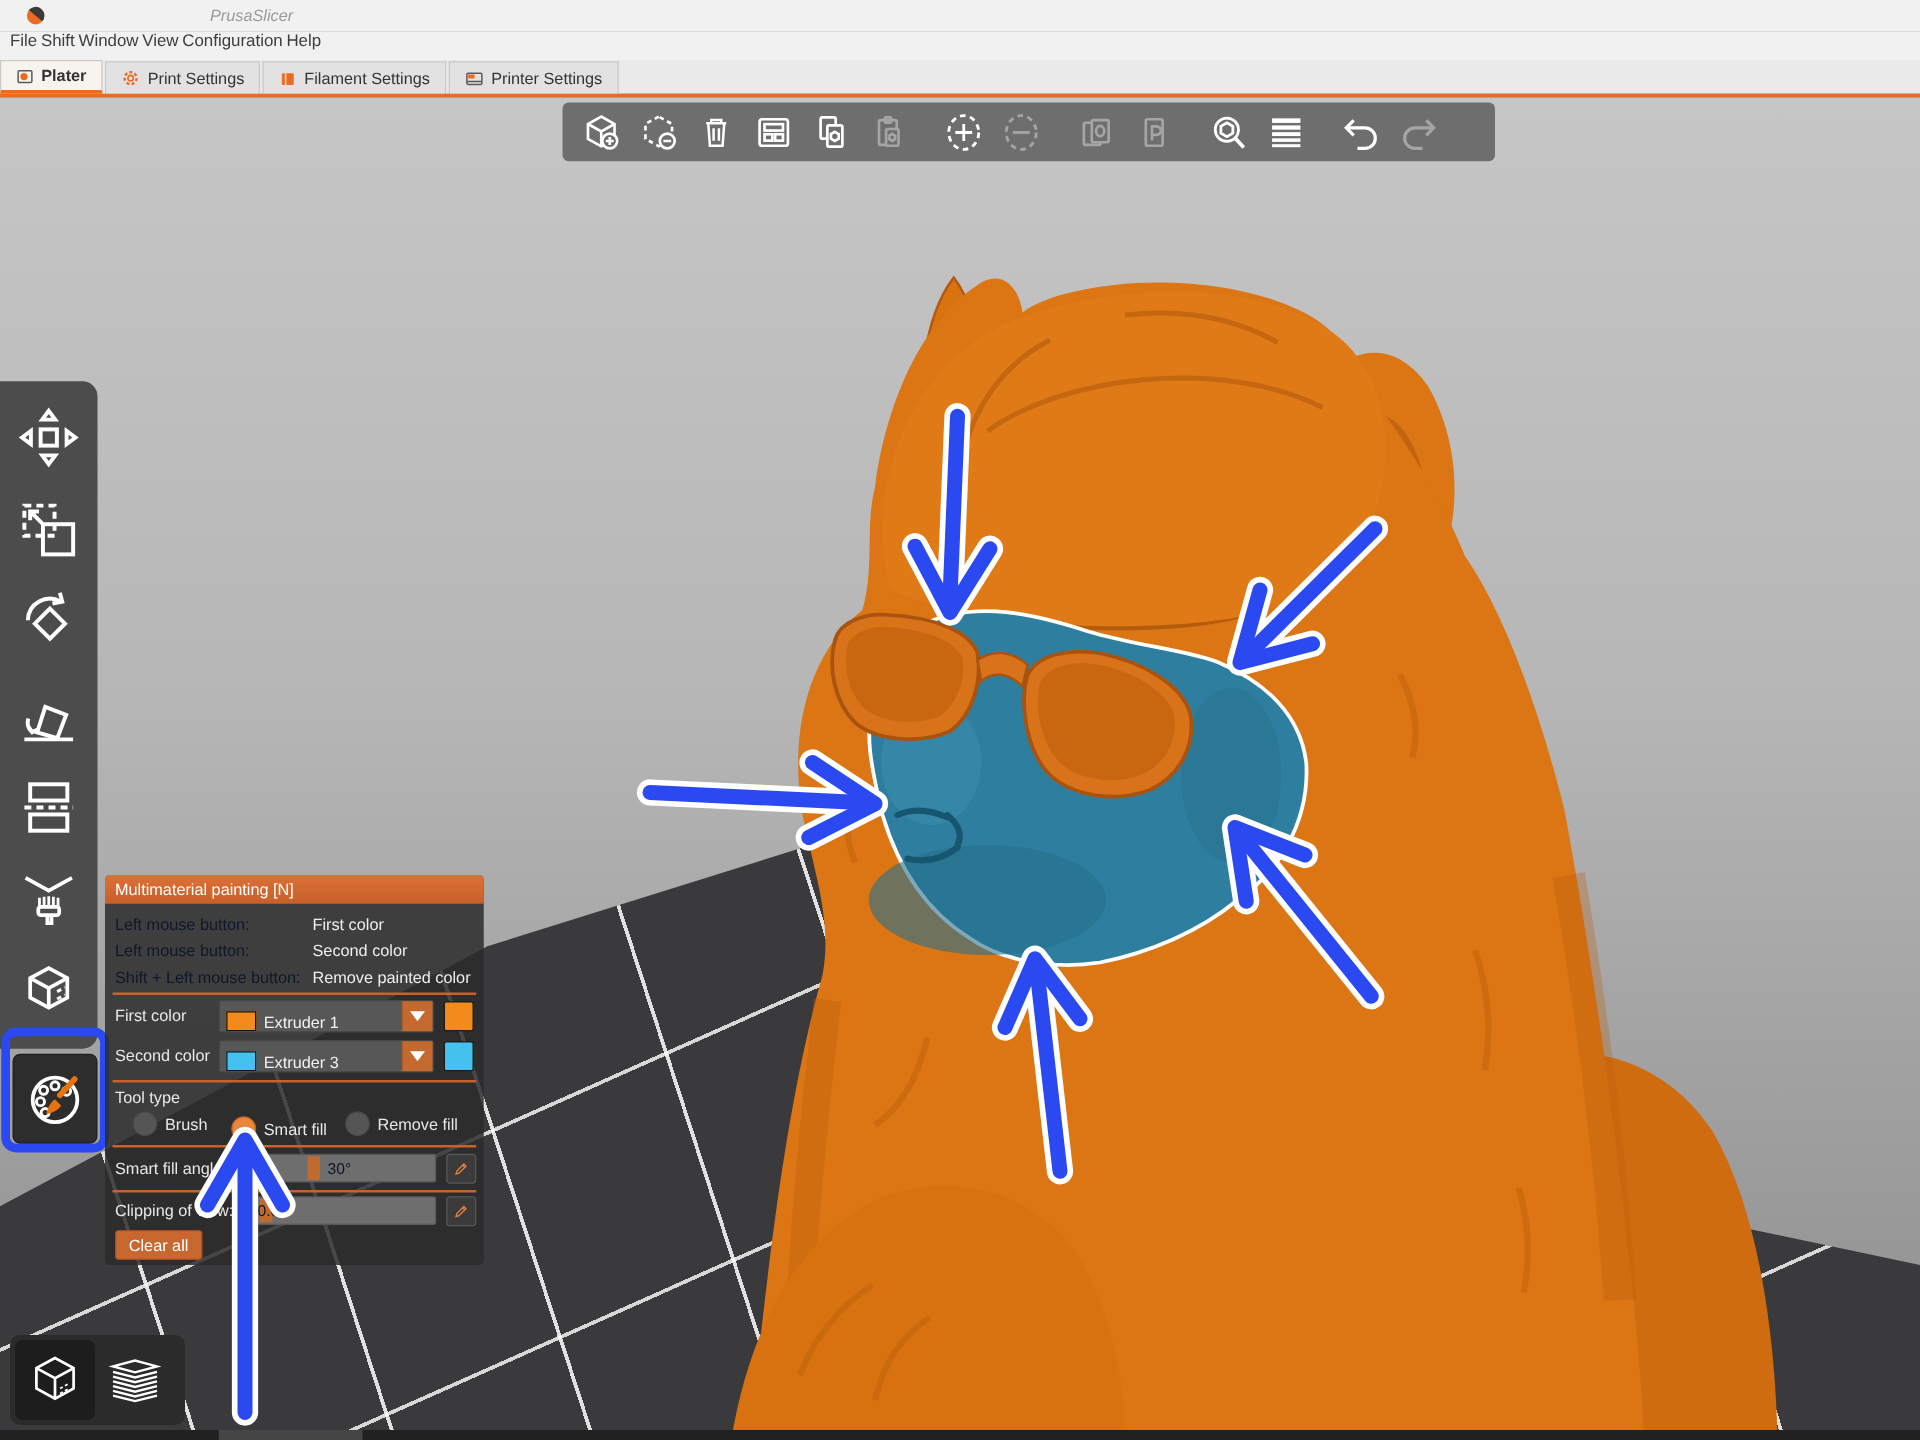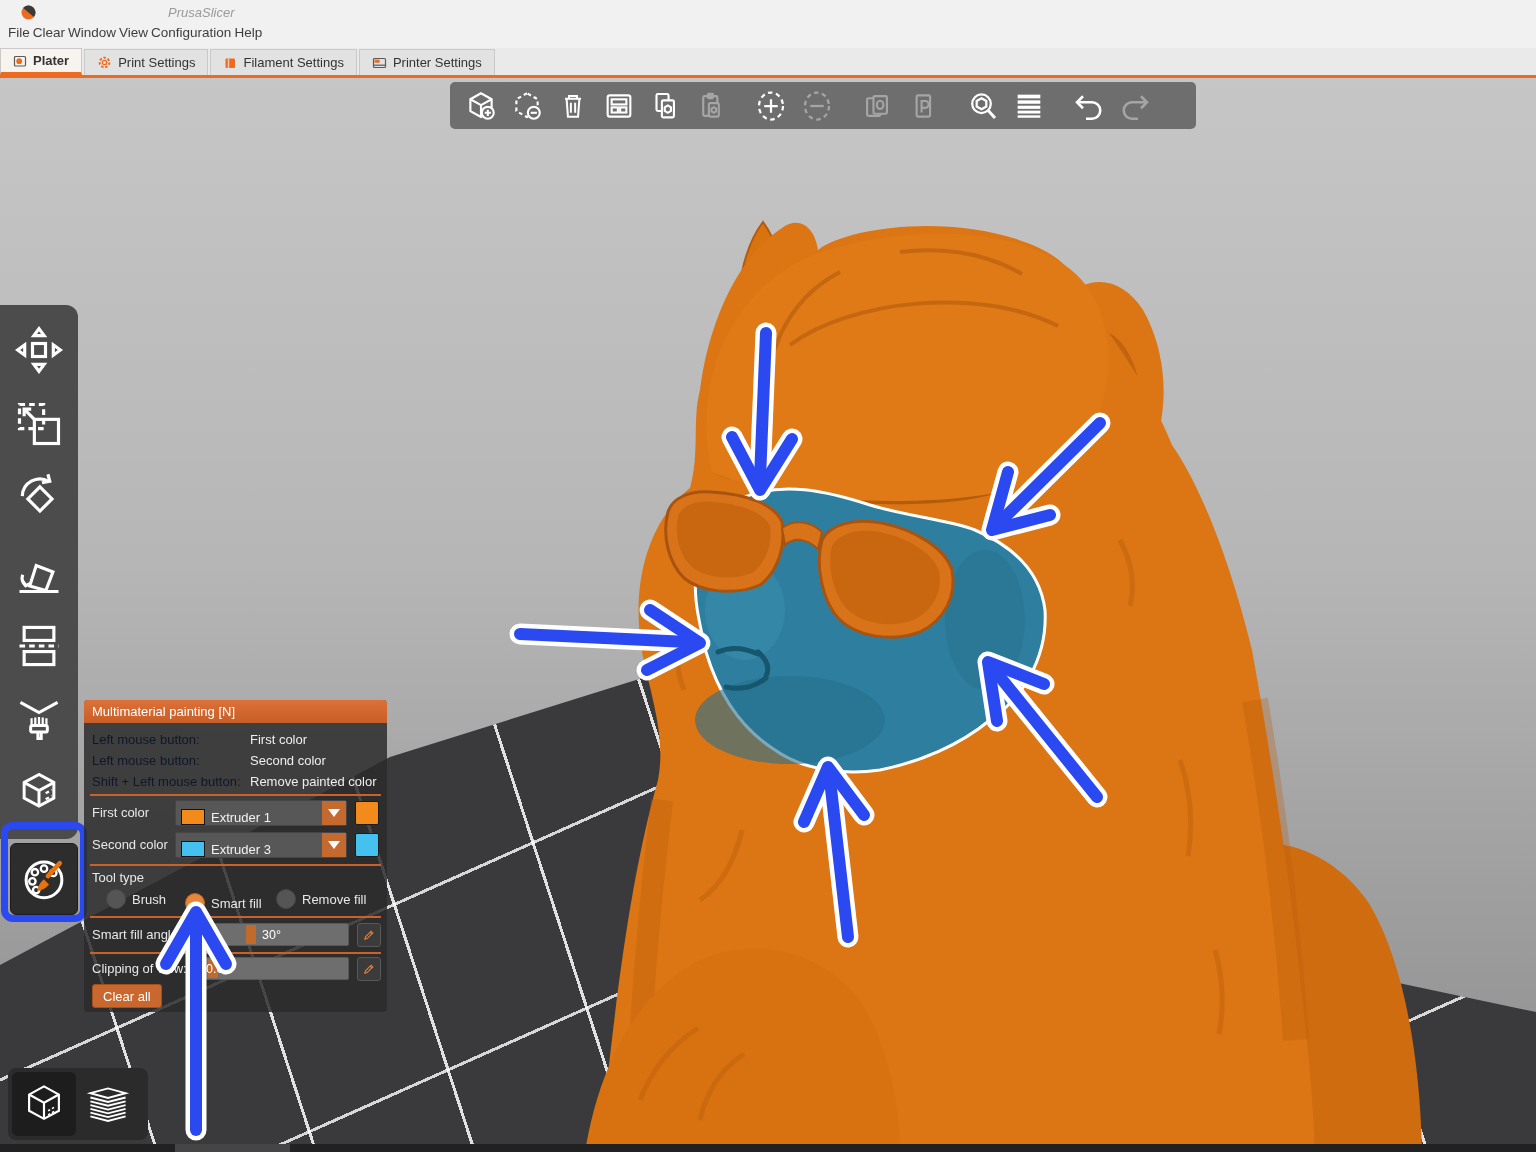--- a/index.html
+++ b/index.html
@@ -68,21 +68,21 @@
   .combo .dd{width:24px;height:24px;background:#C56A2F;border-left:1px solid #8a4a1f;display:flex;align-items:center;justify-content:center;}
   .combo .dd .tri{width:0;height:0;border-left:6px solid transparent;border-right:6px solid transparent;border-top:8px solid #fff;}
   .csq{position:absolute;left:263px;top:1px;width:24px;height:24px;border:1px solid #1c1c1c;border-radius:2px;box-sizing:border-box;}
   .radiogrp{position:absolute;height:22px;display:flex;align-items:center;gap:6px;}
   .radio{width:20px;height:20px;border-radius:50%;background:#555;border:1px solid #474747;box-sizing:border-box;}
   .radio.sel{background:#E8863B;border-color:#b96426;}
   .srow{position:absolute;left:8px;width:287px;height:24px;}
   .srow .lbl{position:absolute;top:4px;color:#e8e8e8;}
   .track{position:absolute;left:113px;top:0;width:144px;height:23px;background:#6e6e6e;border:1px solid #595959;border-radius:2px;box-sizing:border-box;}
   .handle{position:absolute;top:1px;width:10px;height:19px;background:#C06A2E;border-radius:1px;}
-  .tval{position:absolute;top:4px;font-size:12.5px;color:#ffffff;}
+  .tval{position:absolute;top:4px;font-size:12.5px;color:#0f172a;}
   .editbtn{position:absolute;left:265px;top:0;width:22px;height:22px;background:#3b3b3b;border:1px solid #585858;border-radius:3px;display:flex;align-items:center;justify-content:center;}
   .clearbtn{position:absolute;left:8px;top:284px;height:22px;padding:0 10px;background:#C8682F;border:1px solid #a44f1d;border-radius:3px;
             color:#fff;display:flex;align-items:center;font-size:13px;}
 
   .annot{left:0;top:0;width:1536px;height:1152px;pointer-events:none;}
 </style>
 </head>
 <body>
 
 <div class="screen">
@@ -92,21 +92,21 @@
       <svg width="17" height="17">
           <circle cx="8.5" cy="8.5" r="7" fill="#ED6B21"></circle>
           <path d="M8.5 1.5a7 7 0 0 1 0 14z" fill="#3a3a3a" transform="rotate(-50 8.5 8.5)"></path>
         </svg>
     </span>
     <span class="title">PrusaSlicer</span>
   </div>
 
   <div class="abs menubar">
     <span>File</span>
-    <span>Clear</span>
+    <span>Shift</span>
     <span>Window</span>
     <span>View</span>
     <span>Configuration</span>
     <span>Help</span>
   </div>
 
   <div class="abs tabbar">
     <div class="tab active">
       <svg width="14" height="14">
           <rect x="1.5" y="2.5" width="11" height="9.5" rx="1" fill="none" stroke="#5a5a5a" stroke-width="1.2"></rect>

